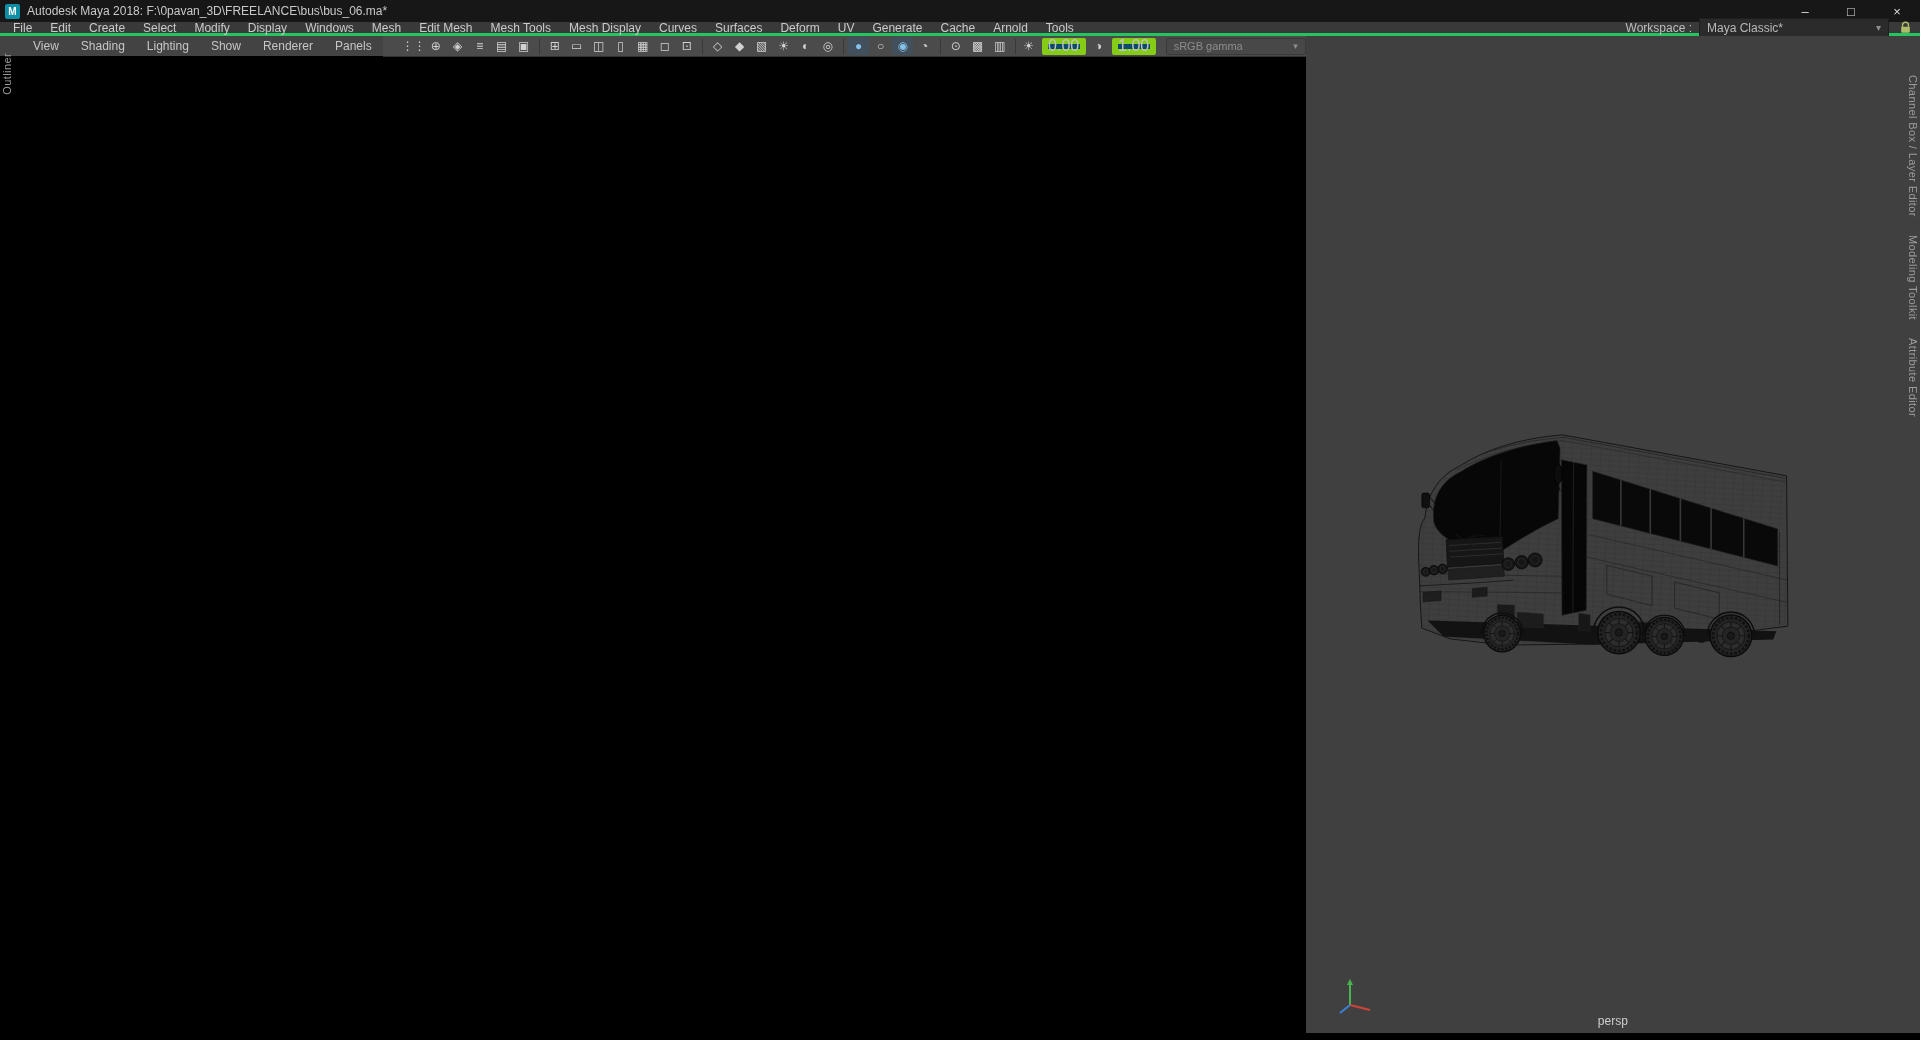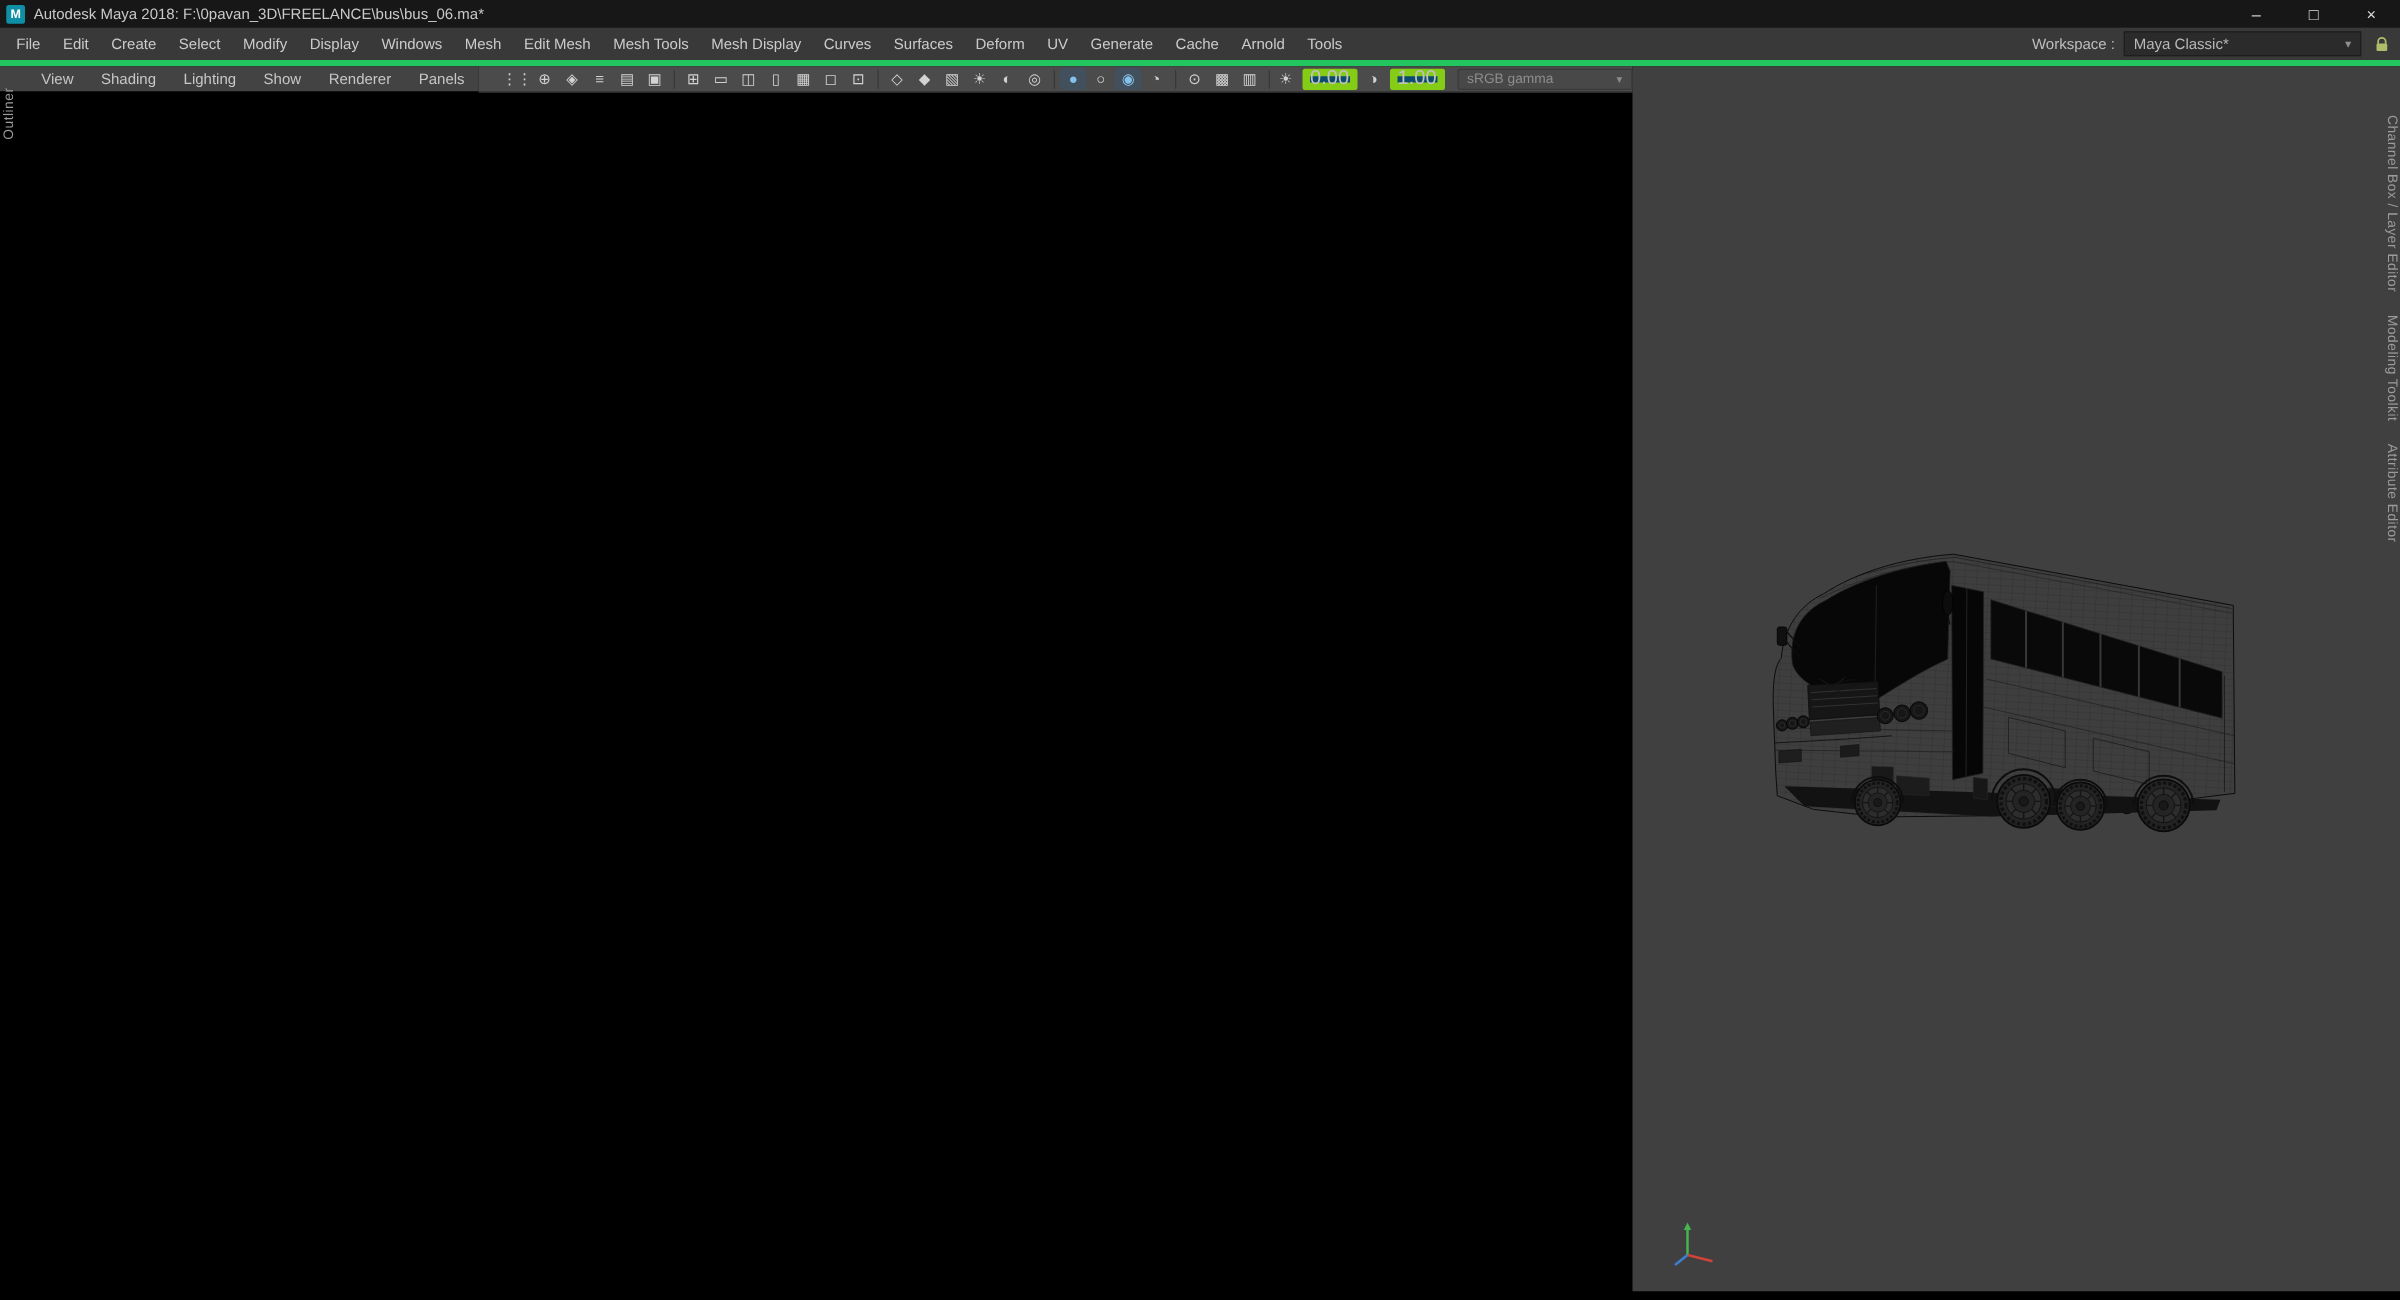--- a/index.html
+++ b/index.html
@@ -10,21 +10,21 @@
 
   
   .titlebar { height:22px; background:#171717; display:flex; align-items:center; color:#c9c9c9; font-size:12px; flex:0 0 auto; }
   .maya-logo { width:15px; height:15px; margin:0 7px 0 5px; background:#0e8fa6; color:#fff; font-size:10px; font-weight:bold;
                display:flex; align-items:center; justify-content:center; border-radius:2px; }
   .win-title { white-space:nowrap; }
   .win-controls { margin-left:auto; display:flex; height:100%; }
   .win-btn { width:46px; height:100%; display:flex; align-items:center; justify-content:center; color:#dcdcdc; font-size:13px; }
 
   
-  .menubar { height:31px; background:#393939; border-bottom:5px solid #22c55e; display:flex; align-items:center;
+  .menubar { height:14px; background:#393939; border-bottom:3px solid #22c55e; display:flex; align-items:center;
              font-size:12px; color:#cbcbcb; flex:0 0 auto; padding-left:4px; }
   .menu-item { padding:0 9px; height:100%; display:flex; align-items:center; white-space:nowrap; }
   .workspace { margin-left:auto; display:flex; align-items:center; gap:7px; padding-right:6px; }
   .workspace-label { color:#bdbdbd; font-size:12px; }
   .workspace-select { width:190px; height:20px; background:#2b2b2b; border:1px solid #1e1e1e; border-radius:0;
                       color:#b8b8b8; font-size:12px; display:flex; align-items:center; padding:0 7px; }
   .workspace-select .arrow { margin-left:auto; color:#8f8f8f; font-size:10px; }
   .lock-wrap { width:18px; height:18px; display:flex; align-items:center; justify-content:center; }
 
   
@@ -269,20 +269,21 @@
 
       <div class="axis-gizmo">
         <svg width="46" height="42" viewBox="0 0 46 42">
           <line x1="16" y1="32" x2="16" y2="10" stroke="#46b54e" stroke-width="2"></line>
           <path d="M16,6 L13,12 L19,12 Z" fill="#46b54e"></path>
           <line x1="16" y1="32" x2="36" y2="37" stroke="#cf4436" stroke-width="2"></line>
           <line x1="16" y1="32" x2="6" y2="40" stroke="#3d7fd4" stroke-width="2"></line>
         </svg>
       </div>
 
+      <div class="persp-label">persp</div>
     </div>
 
     <div class="vtabs-left">
         <div class="vtab">Outliner</div>
       </div>
     <div class="vtabs-right">
         <div class="vtab">Channel Box / Layer Editor</div>
         <div class="vtab">Modeling Toolkit</div>
         <div class="vtab">Attribute Editor</div>
       </div>

